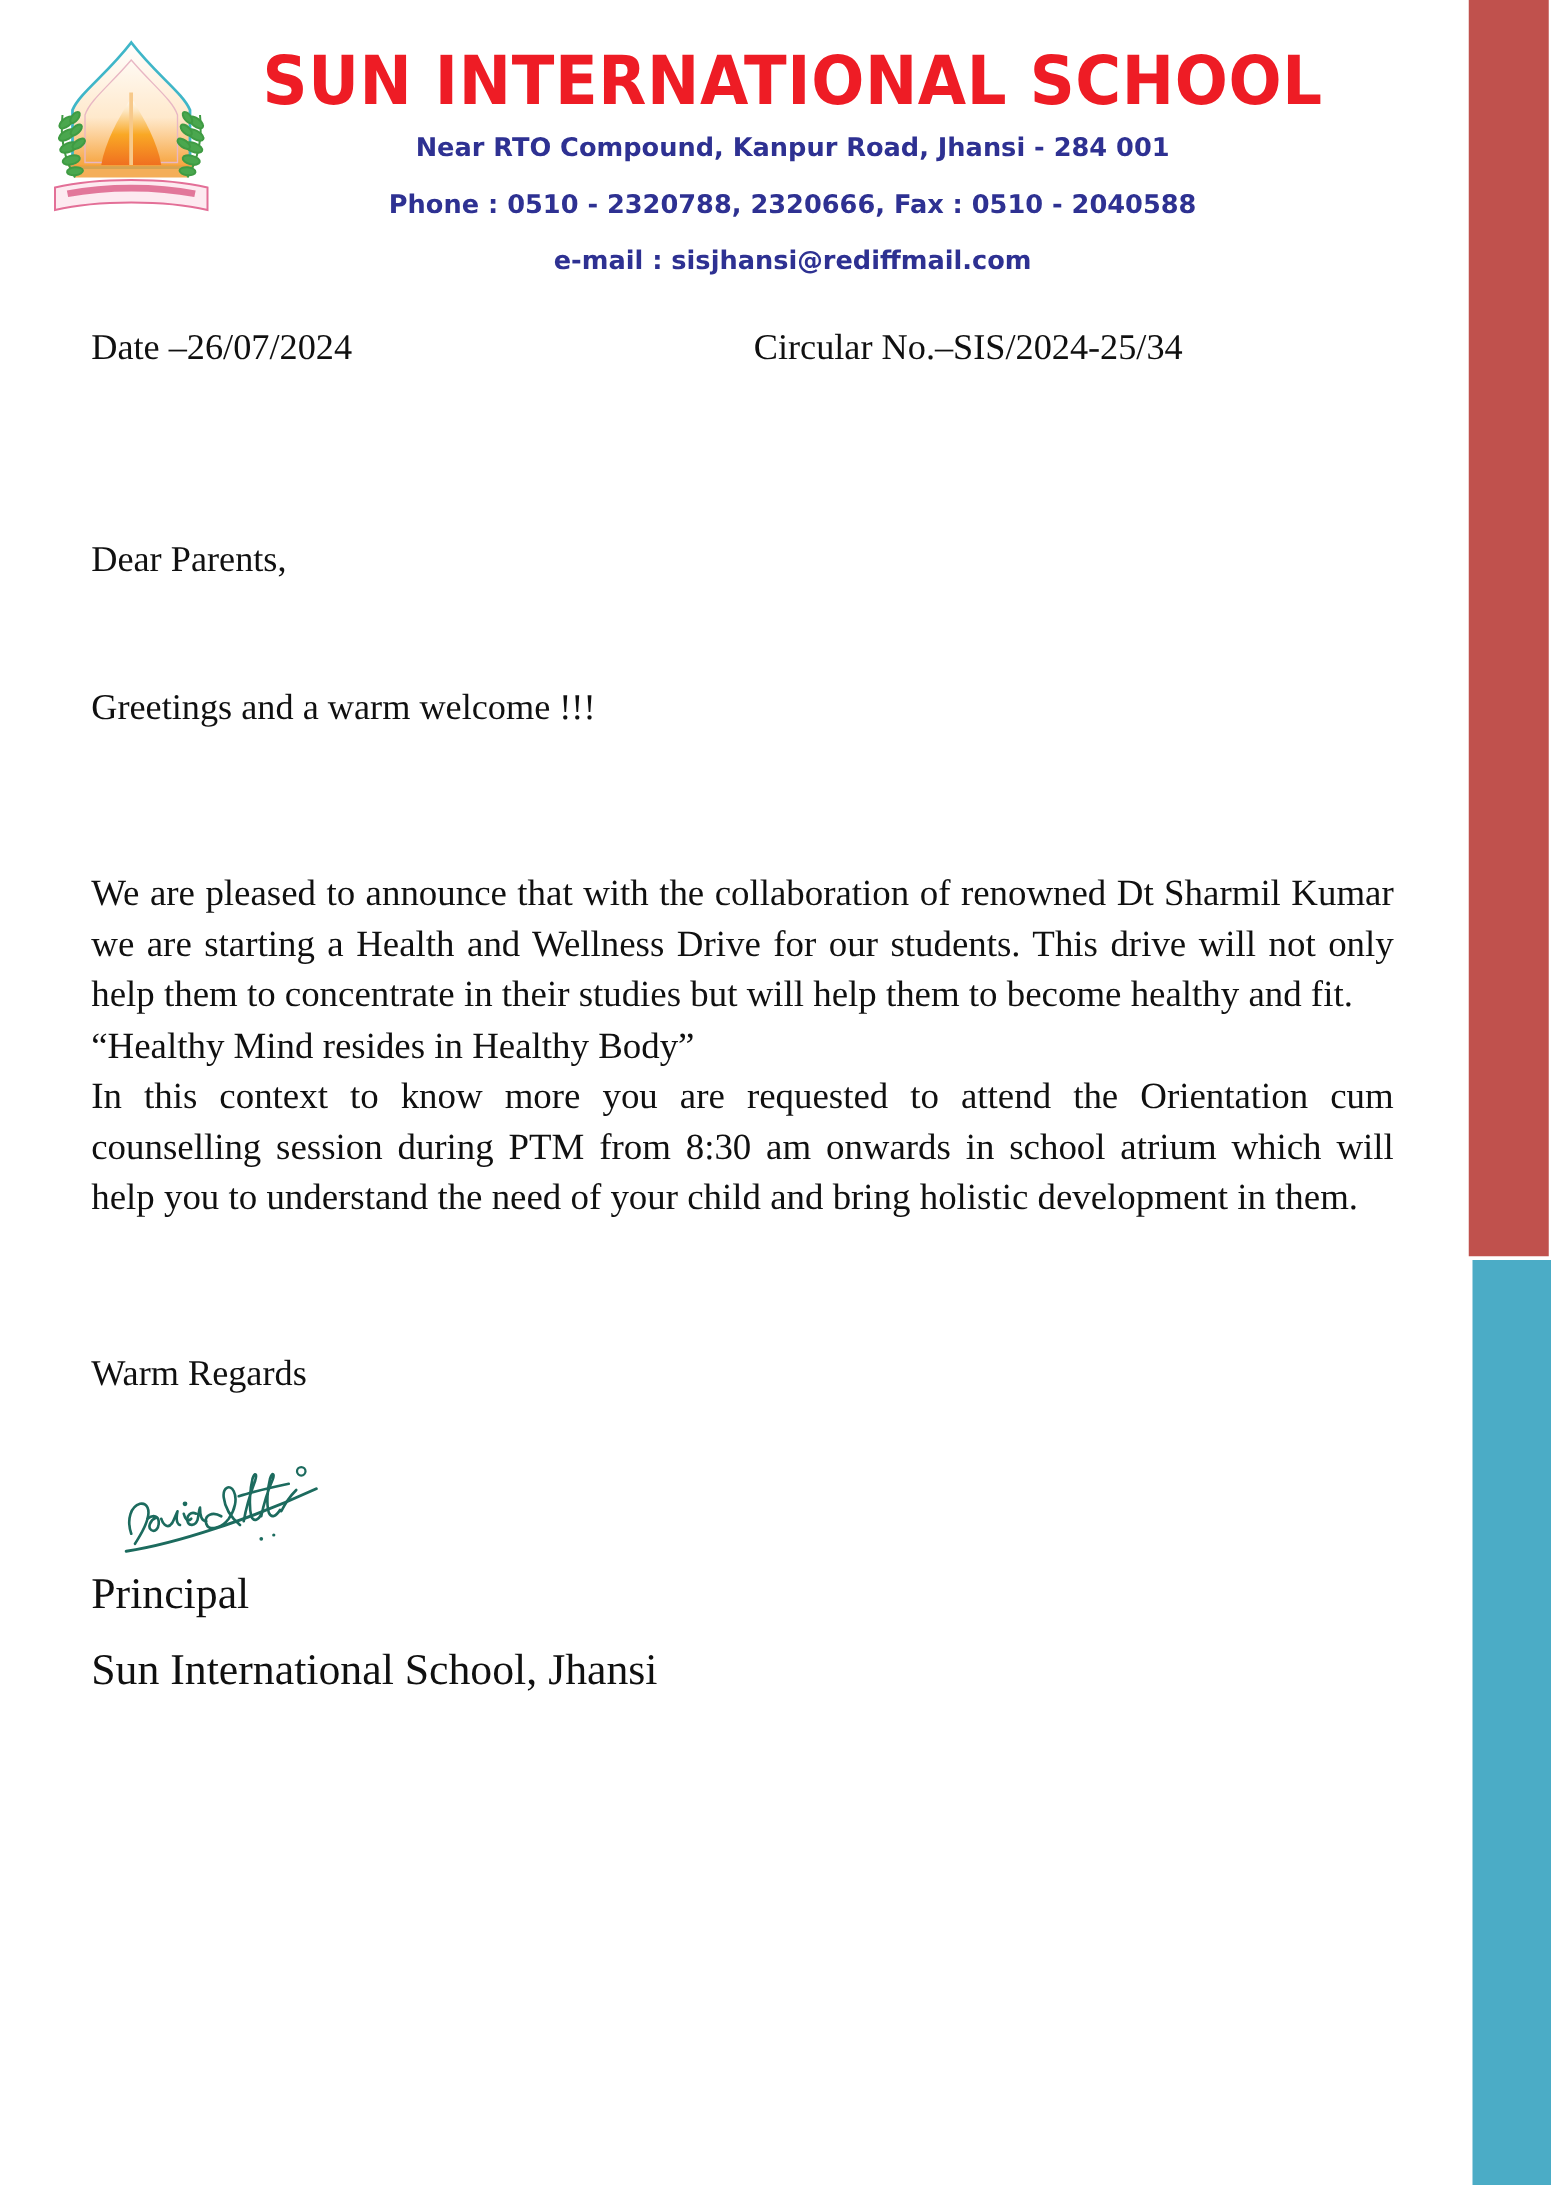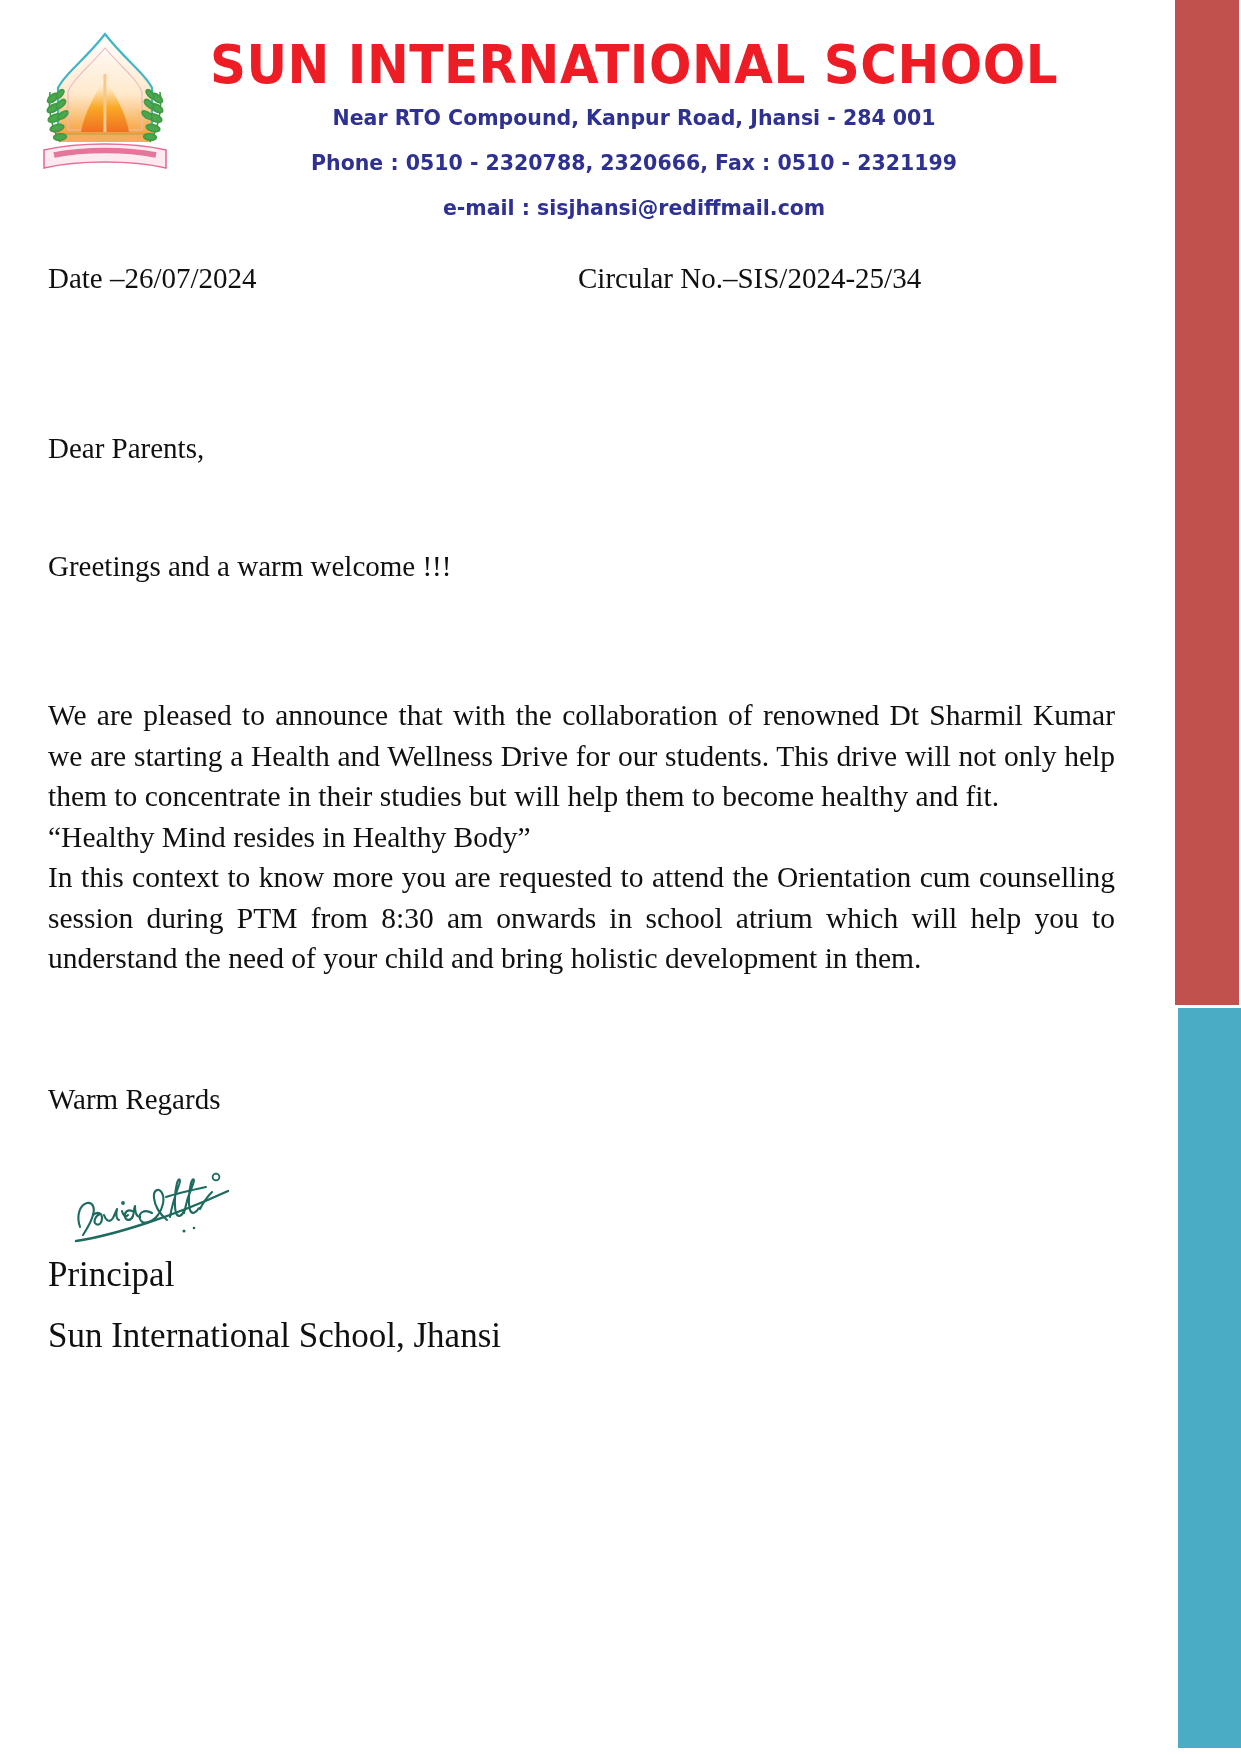--- a/index.html
+++ b/index.html
@@ -93,21 +93,21 @@
     font-weight: bold;
     font-size: 20.5px;
     color: #2e3192;
     line-height: 1.42;
     margin: 16px;
     white-space: nowrap;
   }
 
   
   .content {
-    padding: 0 60px 0 48px;
+    padding: 0 60px 0 73px;
     font-size: 29px;
     line-height: 1.38;
     color: #101010;
   }
   .meta-row {
     display: flex;
     margin-top: 58px;
     font-size: 29px;
   }
   .meta-date { width: 530px; }
@@ -194,21 +194,21 @@
         </g>
 
         <path d="M14 128 C 48 120, 102 120, 136 128 L136 146 C 102 138, 48 138, 14 146 Z" fill="#fdeaf0" stroke="#e36f97" stroke-width="1.6"></path>
         <path d="M24 133 C 55 127, 95 127, 126 133" fill="none" stroke="#d8507e" stroke-width="5.5" opacity="0.75"></path>
       </svg>
     </div>
 
     <div class="school-info">
       <div class="school-name">SUN INTERNATIONAL SCHOOL</div>
       <div class="school-line">Near RTO Compound, Kanpur Road, Jhansi - 284 001</div>
-      <div class="school-line">Phone : 0510 - 2320788, 2320666, Fax : 0510 - 2321199</div>
+      <div class="school-line">Phone : 0510 - 2320788, 2320666, Fax : 0510 - 2040588</div>
       <div class="school-line">e-mail : sisjhansi@rediffmail.com</div>
     </div>
   </div>
 
   <div class="content">
 
     <div class="meta-row">
       <div class="meta-date">Date –26/07/2024</div>
       <div class="meta-circular">Circular No.–SIS/2024-25/34</div>
     </div>

